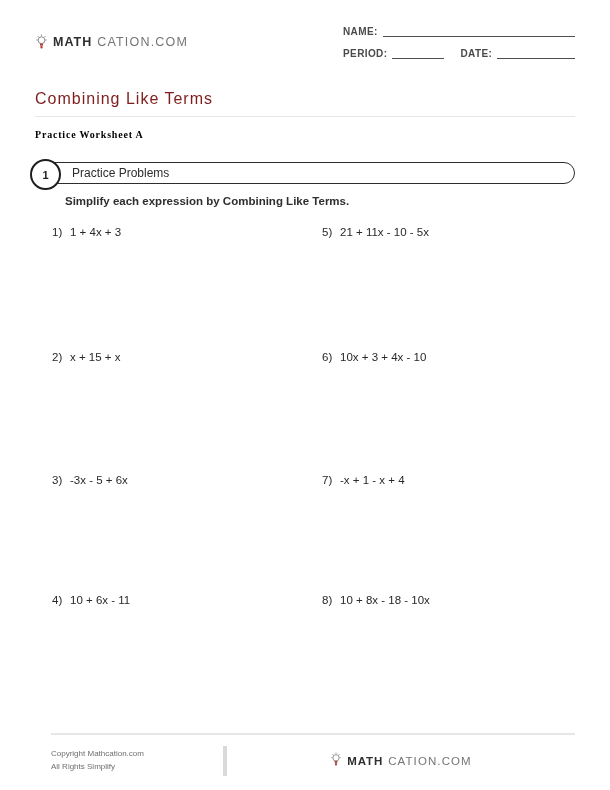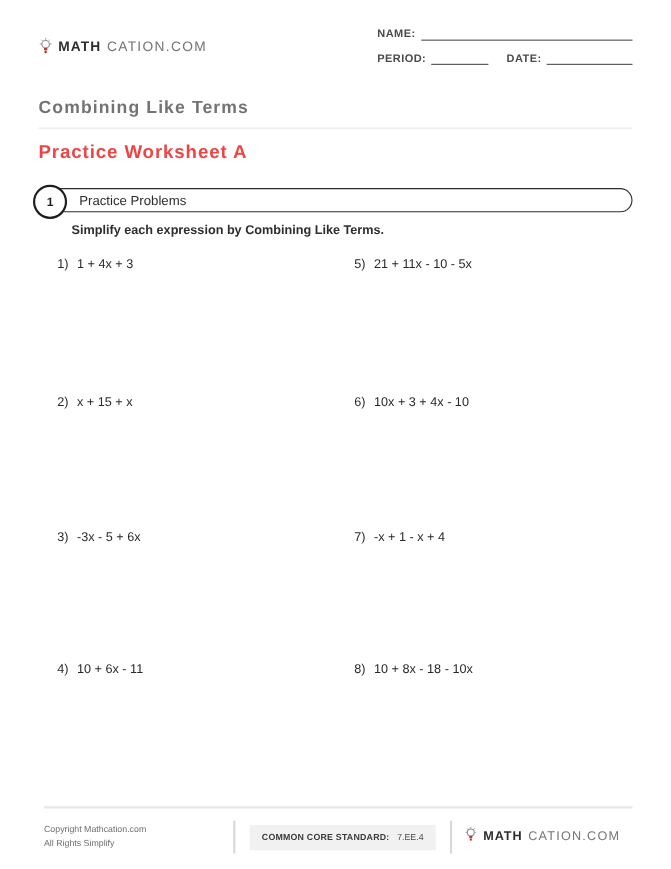--- a/index.html
+++ b/index.html
@@ -23,23 +23,23 @@
   .field-row { display: flex; align-items: flex-end; margin-bottom: 9px; }
   .field-label { font-weight: bold; font-size: 10px; letter-spacing: .4px; color: #4a4a4a; white-space: nowrap; }
   .blank { border-bottom: 1.6px solid #4f4f4f; height: 13px; }
   .blank.name-line { flex: 1; margin-left: 5px; }
   .blank.period-line { width: 52px; margin-left: 5px; }
   .blank.date-line { flex: 1; margin-left: 5px; }
   .date-label { margin-left: 16px; }
 
   
   .title-block { margin-top: 22px; }
-  .page-title { font-size: 16px; font-weight: bold; letter-spacing: 1px; color: #737373; }
+  .page-title { font-size: 16px; font-weight: normal; letter-spacing: 1px; color: #7f1d1d; }
   .title-rule { border: none; border-top: 1.5px solid #e6e6e6; margin: 8px 0 12px 0; }
-  .page-subtitle { font-size: 17px; font-weight: bold; letter-spacing: .8px; color: #ef4444; }
+  .page-subtitle { font-size: 10px; font-weight: bold; letter-spacing: .8px; color: #000000; font-family: Liberation Serif, serif; }
 
   
   .section-banner { position: relative; margin-top: 22px; }
   .pill {
     border: 1.5px solid #2d2d2d; border-radius: 14px; height: 22px;
     display: flex; align-items: center; padding-left: 36px;
     font-size: 12px; color: #2d2d2d; background: #fff;
   }
   .num-circle {
     position: absolute; left: -5px; top: -3px; width: 31px; height: 31px;
@@ -57,21 +57,21 @@
     display: grid;
     grid-template-columns: 1fr 1fr;
     grid-template-rows: 125px 123px 120px 1fr;
     grid-auto-flow: column;
   }
   .problem { display: flex; padding-left: 17px; font-size: 11.5px; color: #282828; }
   .p-num { width: 18px; flex: 0 0 auto; }
   .p-expr { white-space: nowrap; }
 
   
-  .footer { position: absolute; left: 40px; right: 35px; bottom: 14px; }
+  .footer { position: absolute; left: 51px; right: 35px; bottom: 14px; }
   .footer-rule { border: none; border-top: 2px solid #e6e6e6; margin-bottom: 11px; }
   .footer-content { display: flex; align-items: center; }
   .copyright { font-size: 8px; color: #6e6e6e; line-height: 1.6; width: 172px; }
   .v-divider { width: 2px; height: 30px; background: #d9d9d9; flex: 0 0 auto; }
   .standard-box {
     background: #f1f1f1; padding: 7px 11px; margin: 0 13px;
     display: flex; align-items: baseline; gap: 7px; white-space: nowrap;
   }
   .standard-label { font-size: 8px; font-weight: bold; letter-spacing: .2px; color: #3a3a3a; }
   .standard-value { font-size: 8px; color: #4c4c4c; }
@@ -167,24 +167,20 @@
   </div>
 
   <div class="footer">
     <hr class="footer-rule">
     <div class="footer-content">
       <div class="copyright">
         <div>Copyright Mathcation.com</div>
         <div>All Rights Simplify</div>
       </div>
       <div class="v-divider"></div>
-      <div class="standard-box">
-        <span class="standard-label">COMMON CORE STANDARD:</span>
-        <span class="standard-value">7.EE.4</span>
-      </div>
       <div class="v-divider"></div>
       <div class="footer-logo-wrap">
         <div class="footer-logo">
           <span class="bulb">
             <svg width="12" height="15" viewBox="0 0 13 16">
               <g stroke="#9a9a9a" stroke-width="0.9">
                 <line x1="6.5" y1="0.5" x2="6.5" y2="2.2"></line>
                 <line x1="1.2" y1="6" x2="2.9" y2="6"></line>
                 <line x1="10.1" y1="6" x2="11.8" y2="6"></line>
                 <line x1="2.6" y1="2.1" x2="3.8" y2="3.3"></line>

